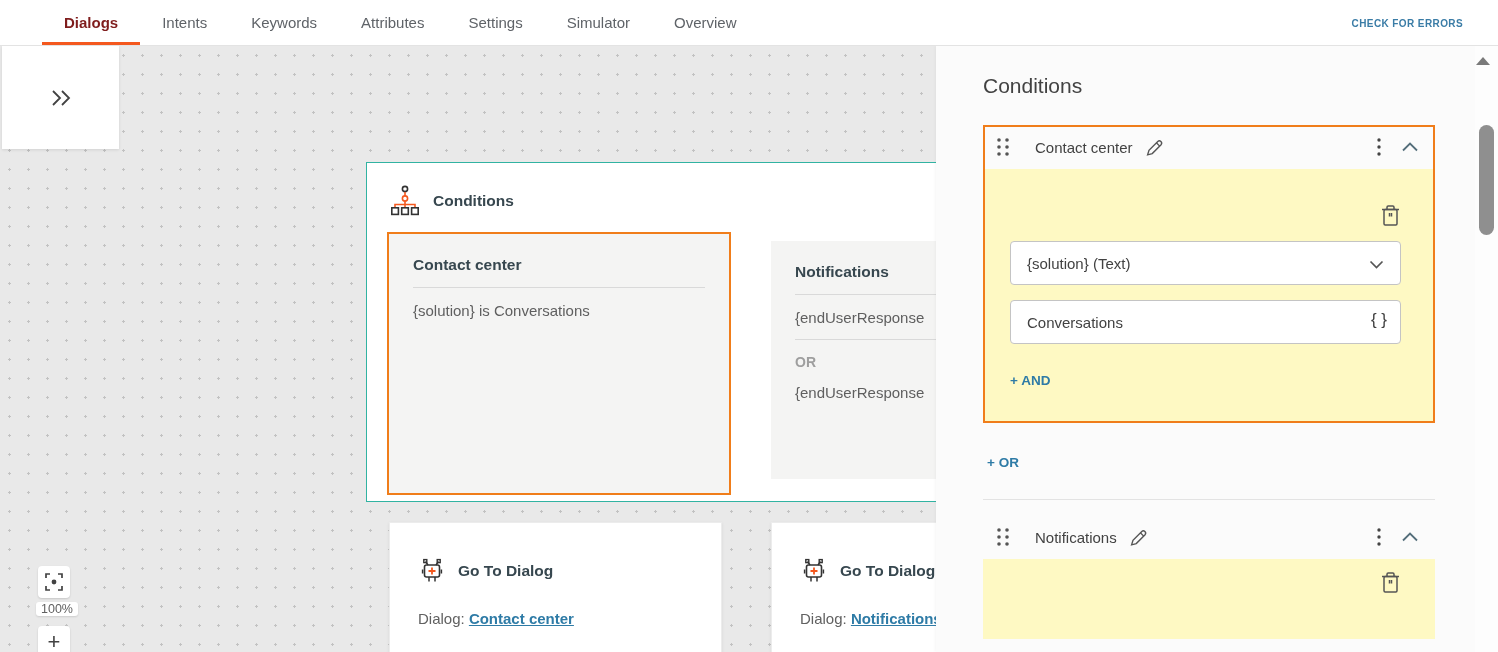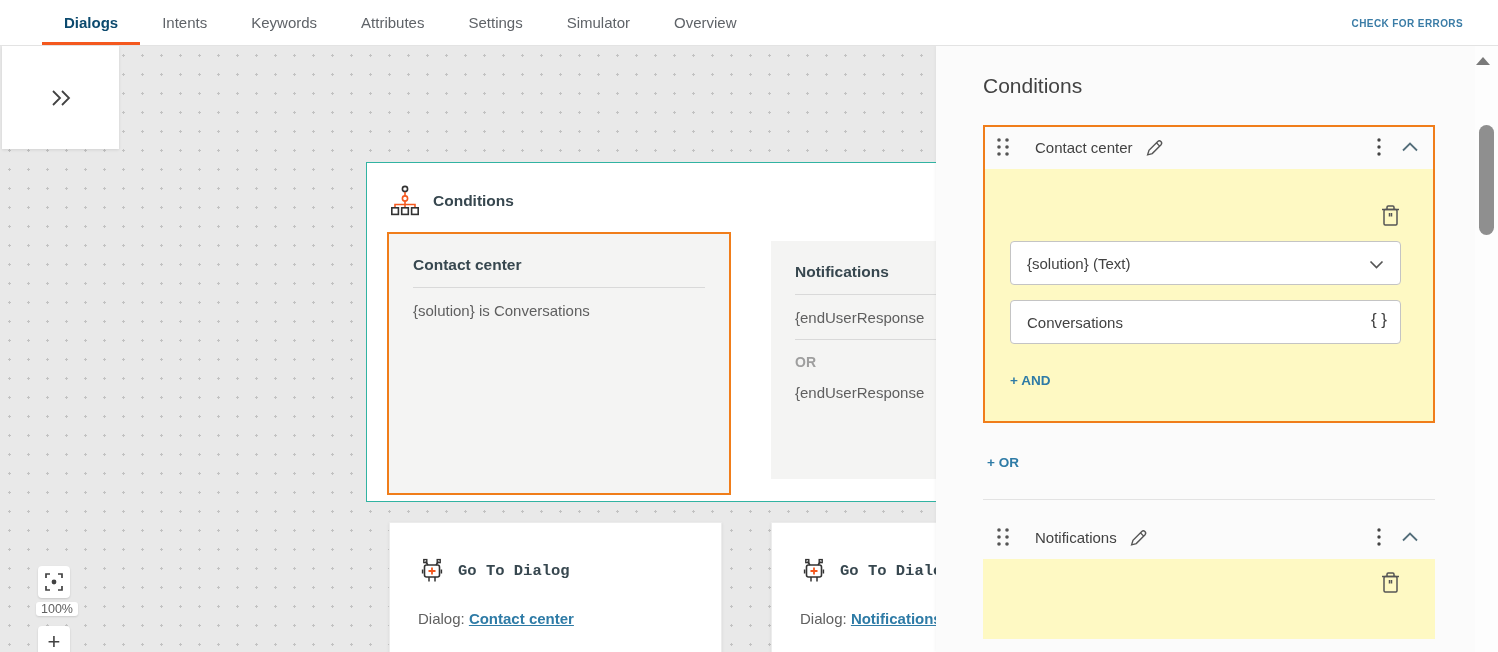--- a/index.html
+++ b/index.html
@@ -5,21 +5,21 @@
   * { margin:0; padding:0; box-sizing:border-box; }
   html,body { width:1498px; height:652px; overflow:hidden;
               font-family:"Liberation Sans", sans-serif; background:#fff; }
 
   
   .topbar { position:absolute; left:0; top:0; width:1498px; height:46px;
             background:#fff; border-bottom:1px solid #e3e3e3; z-index:30;
             display:flex; align-items:stretch; padding-left:42px; }
   .tab { position:relative; display:flex; align-items:center; padding:0 22px;
          font-size:15px; color:#5f6368; cursor:pointer; }
-  .tab.active { color:#0c4a6e; font-weight:bold;text-align:right; }
+  .tab.active { color:#7f1d1d; font-weight:bold;text-align:right; }
   .tab.active::after { content:""; position:absolute; left:0; right:0; bottom:0;
                        height:3px; background:#f4581e; }
   .check-errors { position:absolute; right:35px; top:0; height:46px;
                   display:flex; align-items:center; font-size:10px;
                   font-weight:bold; letter-spacing:.4px; color:#3a7ca6; cursor:pointer; }
 
   
   .canvas { position:absolute; left:0; top:46px; width:1498px; height:606px;
             background-color:#e9e9e9;
             background-image:radial-gradient(circle,#c2c2c2 1px,transparent 1.3px);
@@ -40,21 +40,21 @@
   .card-divider { border-bottom:1px solid #d9d9d9; margin-top:13px; }
   .cond-line { margin-top:14px; }
   .or-label { margin-top:14px; font-weight:bold; color:#9e9e9e; font-size:14px; }
   .card-contact { left:20px; top:69px; width:344px; height:263px;
                   border:2px solid #f07d1a; }
   .card-notif { left:404px; top:78px; width:290px; height:238px; }
 
   .goto-node { position:absolute; width:333px; height:176px; background:#fff;
                border:1px solid #ececec; box-shadow:0 1px 3px rgba(0,0,0,.08);
                padding:34px 28px 0 28px; }
-  .goto-header { display:flex; align-items:center; gap:12px;font-family:Liberation Mono, monospace; }
+  .goto-header { display:flex; align-items:center; gap:12px; }
   .goto-title { font-size:15.5px; font-weight:bold; color:#37474f; }
   .goto-line { margin-top:26px; font-size:15px; color:#616161; white-space:nowrap; }
   .goto-link { font-weight:bold; color:#2e7ba6; text-decoration:underline; cursor:pointer; }
   .goto-1 { left:389px; top:476px; }
   .goto-2 { left:771px; top:476px; width:250px; }
 
   .zoom-fit, .zoom-plus { position:absolute; left:38px; width:32px; height:32px;
         background:#fff; border-radius:4px; box-shadow:0 1px 2px rgba(0,0,0,.15);
         display:flex; align-items:center; justify-content:center; cursor:pointer; }
   .zoom-fit { top:520px; }

